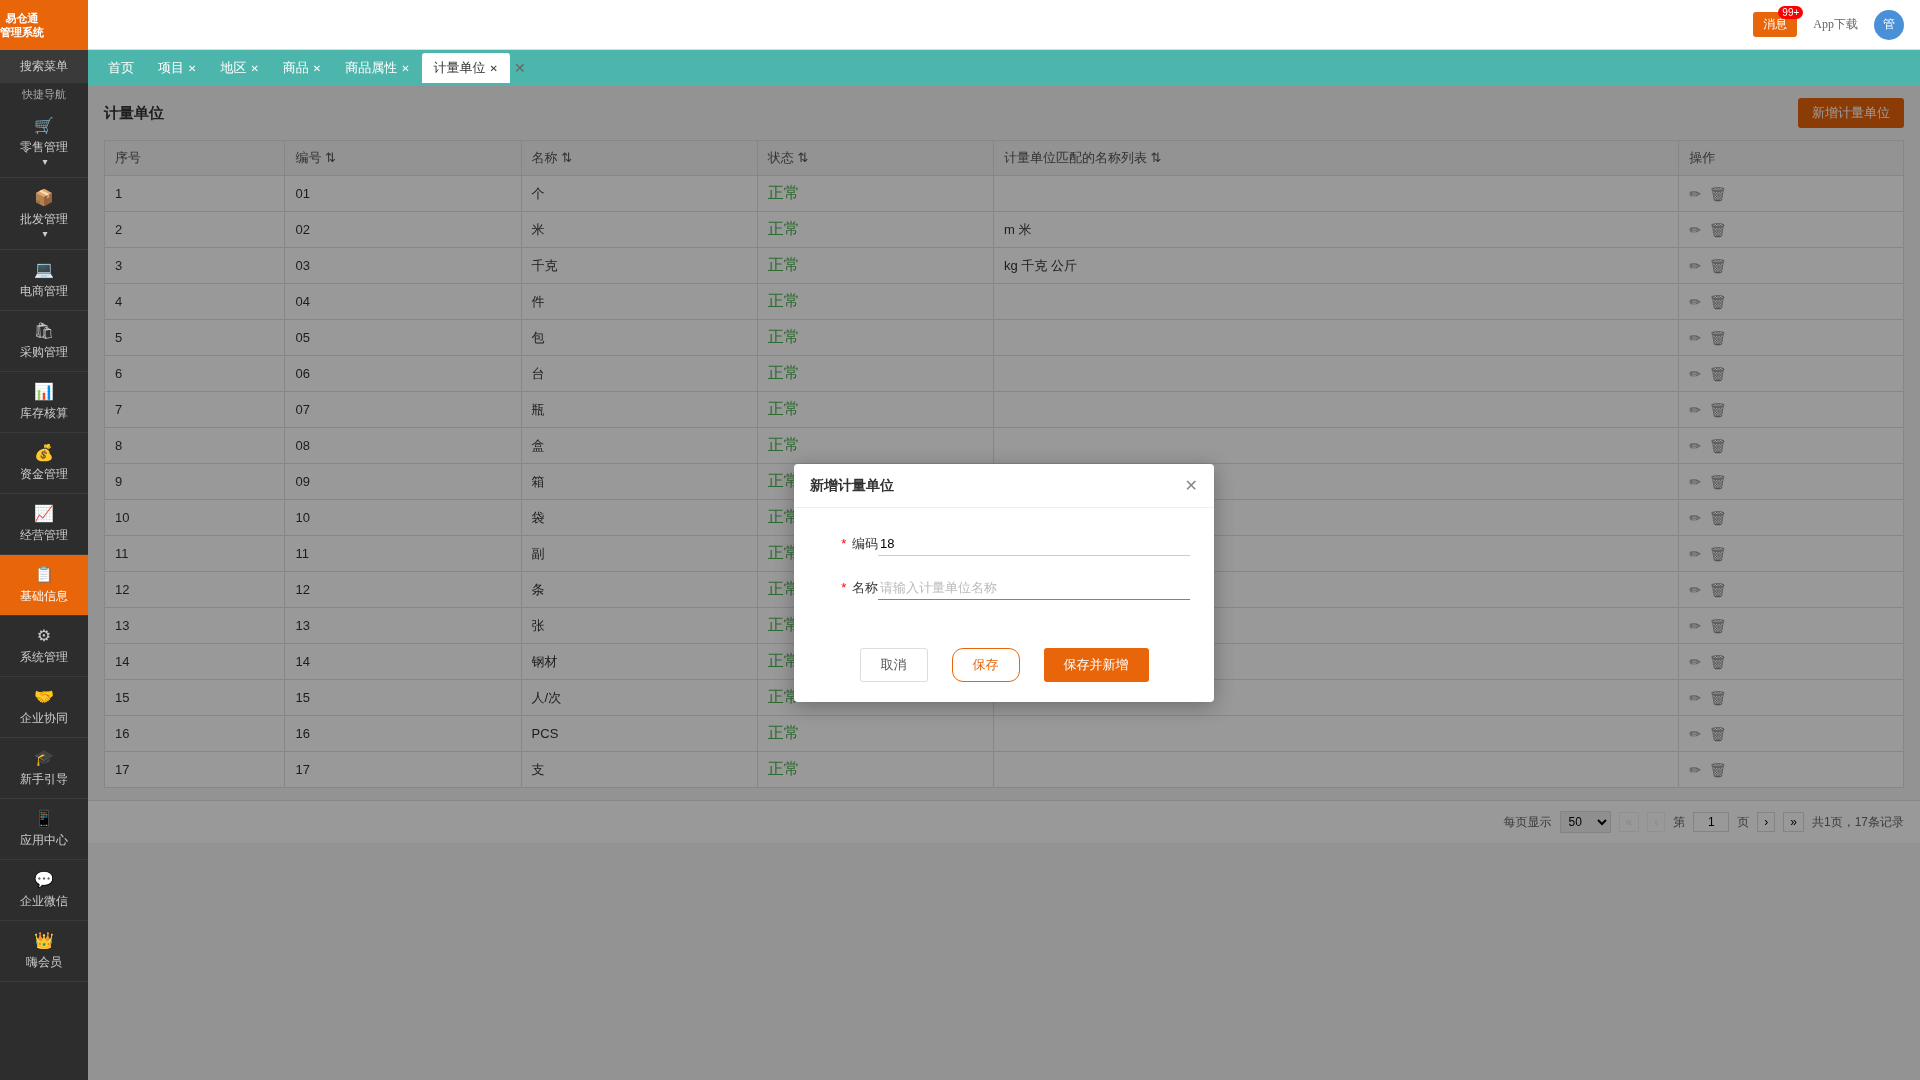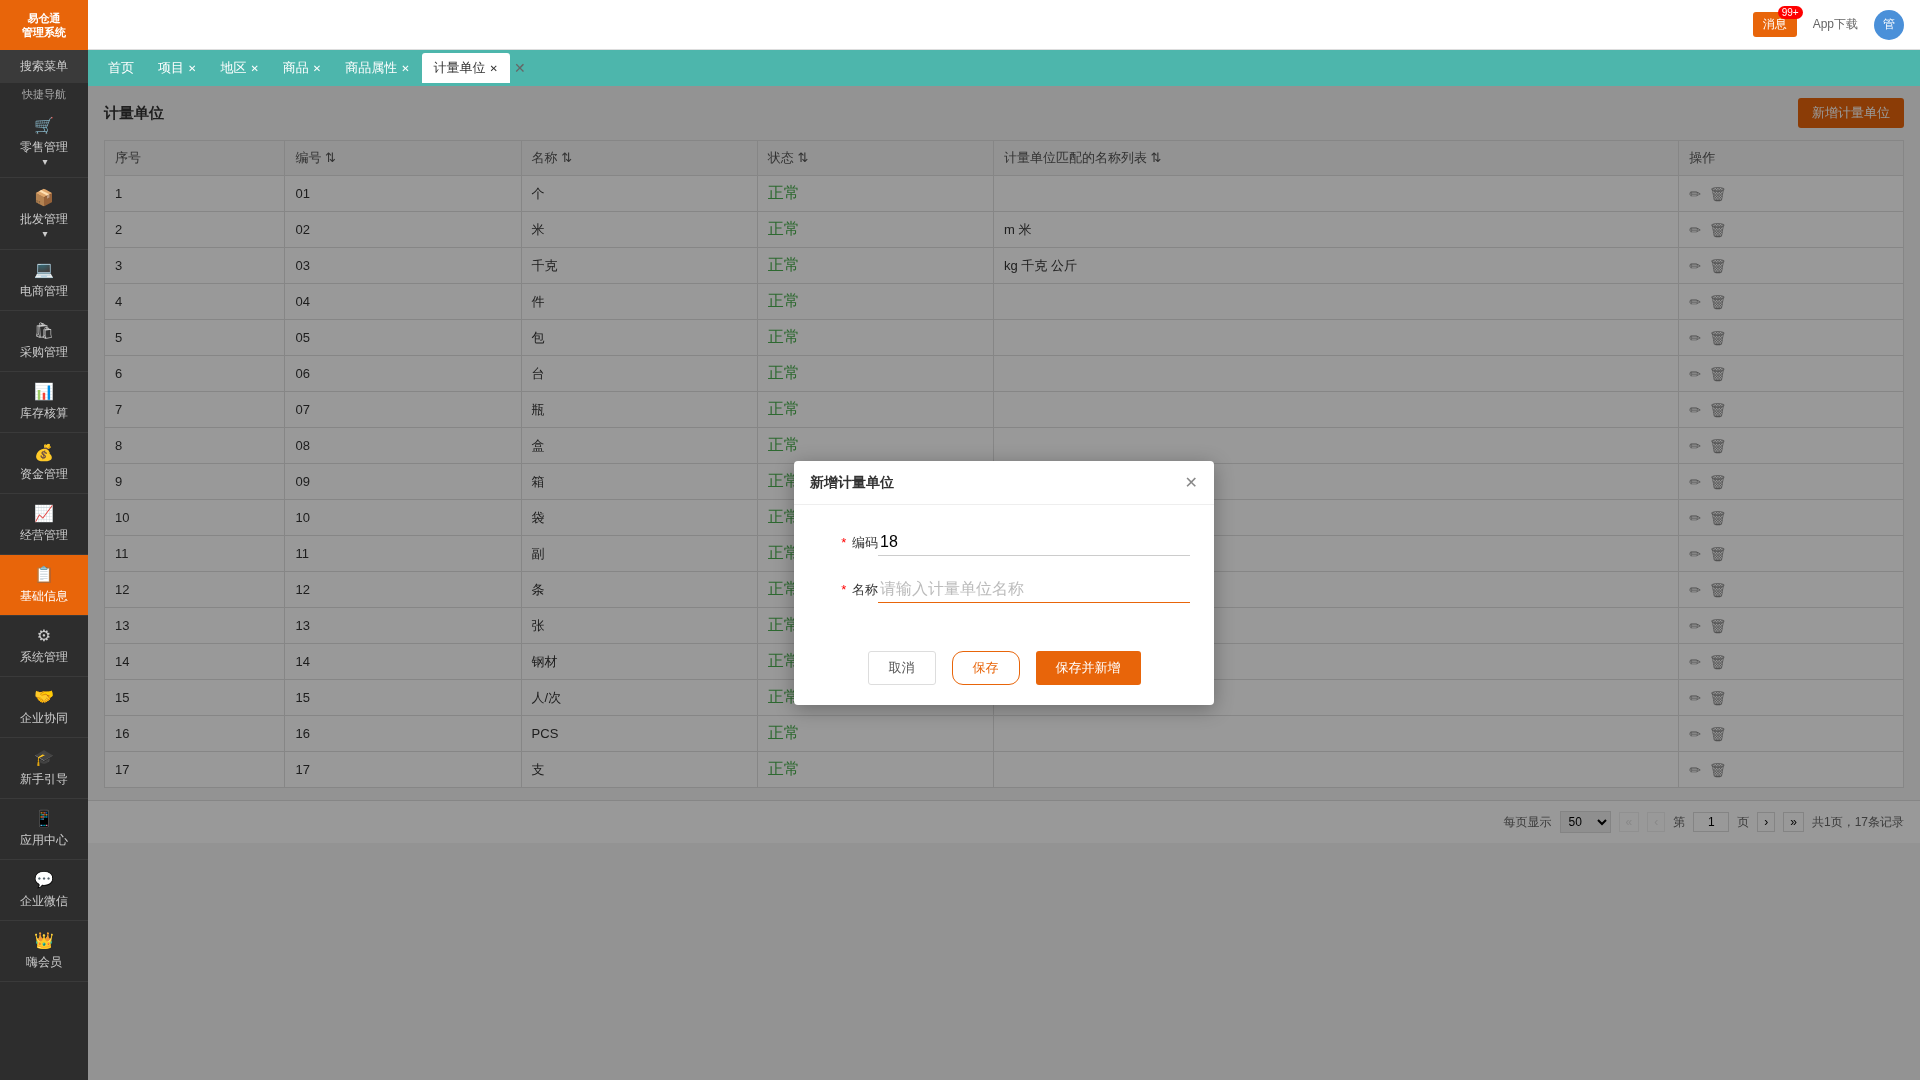--- a/index.html
+++ b/index.html
@@ -12,21 +12,21 @@
       height: 100%;
       display: flex;
       flex-direction: column;
       flex-shrink: 0;
     }
     .sidebar-logo {
       background: #e8650a;
       height: 50px;
       display: flex;
       align-items: center;
-      justify-content: center;
+      justify-content: flex-start;
       color: white;
       font-size: 13px;
       font-weight: bold;
     }
     .sidebar-search {
       padding: 8px 6px;
       background: #3a3a3a;
       color: #ccc;
       font-size: 12px;
       text-align: center;
@@ -86,21 +86,21 @@
     .badge {
       background: red;
       color: white;
       border-radius: 8px;
       font-size: 10px;
       padding: 1px 4px;
       position: absolute;
       top: -6px;
       right: -6px;
     }
-    .app-download { font-size: 12px; color: #666; cursor: pointer; }
+    .app-download { font-size: 12px; color: #666; cursor: pointer; font-family: Liberation Serif, serif; }
     .avatar { width: 30px; height: 30px; border-radius: 50%; background: #4a90d9; display: flex; align-items: center; justify-content: center; color: white; font-size: 12px; }
 
     
     .tab-bar {
       background: #4db6ac;
       display: flex;
       align-items: center;
       padding: 0 8px;
       height: 36px;
       flex-shrink: 0;
@@ -252,29 +252,29 @@
       font-size: 13px;
       color: #333;
       margin-right: 0;
     }
     .form-label .required { color: red; margin-right: 2px; }
     .form-input {
       flex: 1;
       border: none;
       border-bottom: 1px solid #ccc;
       padding: 4px 2px;
-      font-size: 16px;
+      font-size: 13px;
       outline: none;
     }
     .form-input.focused { border-bottom-color: #e8650a; }
     .form-input::placeholder { color: #bbb; }
     .modal-footer {
       display: flex;
       justify-content: center;
-      gap: 16px;
+      gap: 24px;
       padding: 12px 29px 20px;
     }
     .btn-cancel {
       border: 1px solid #ddd;
       background: white;
       padding: 7px 20px;
       border-radius: 3px;
       font-size: 13px;
       cursor: pointer;
       color: #555;

